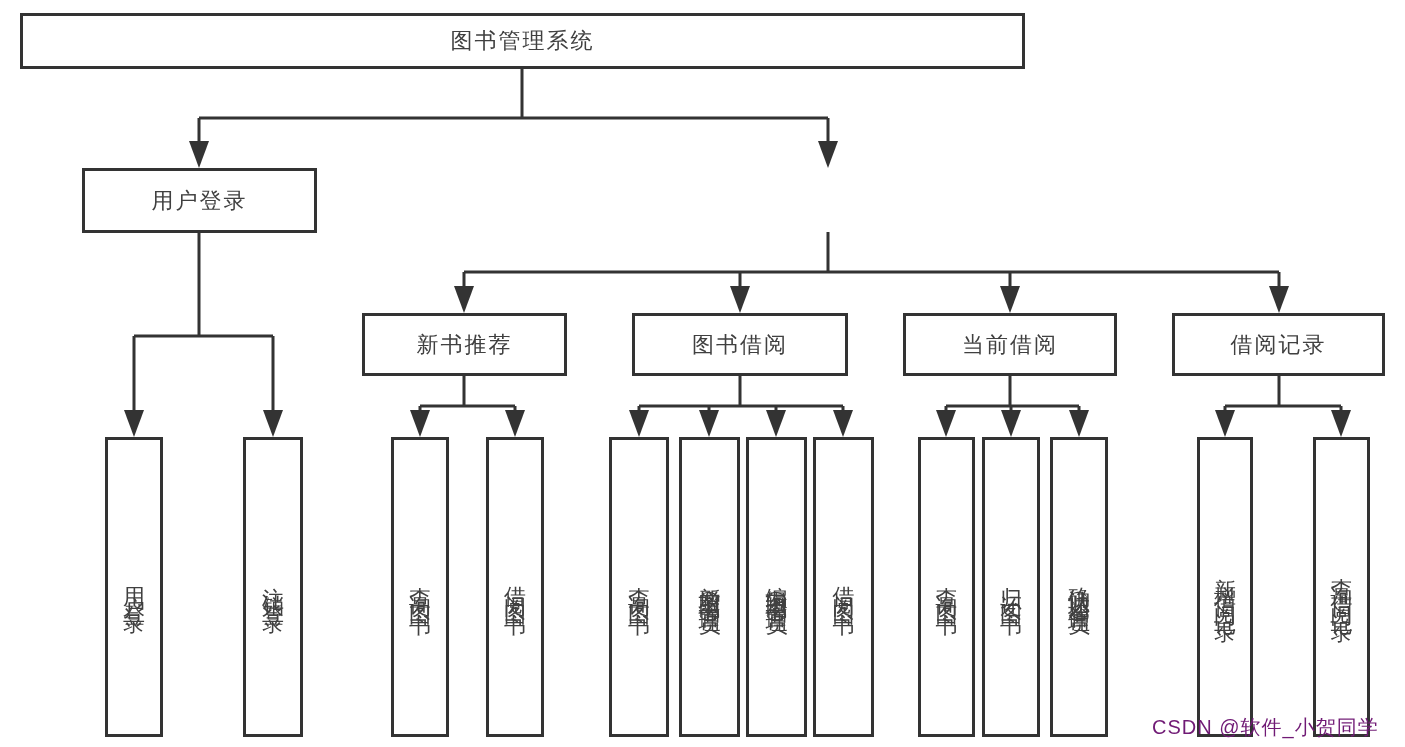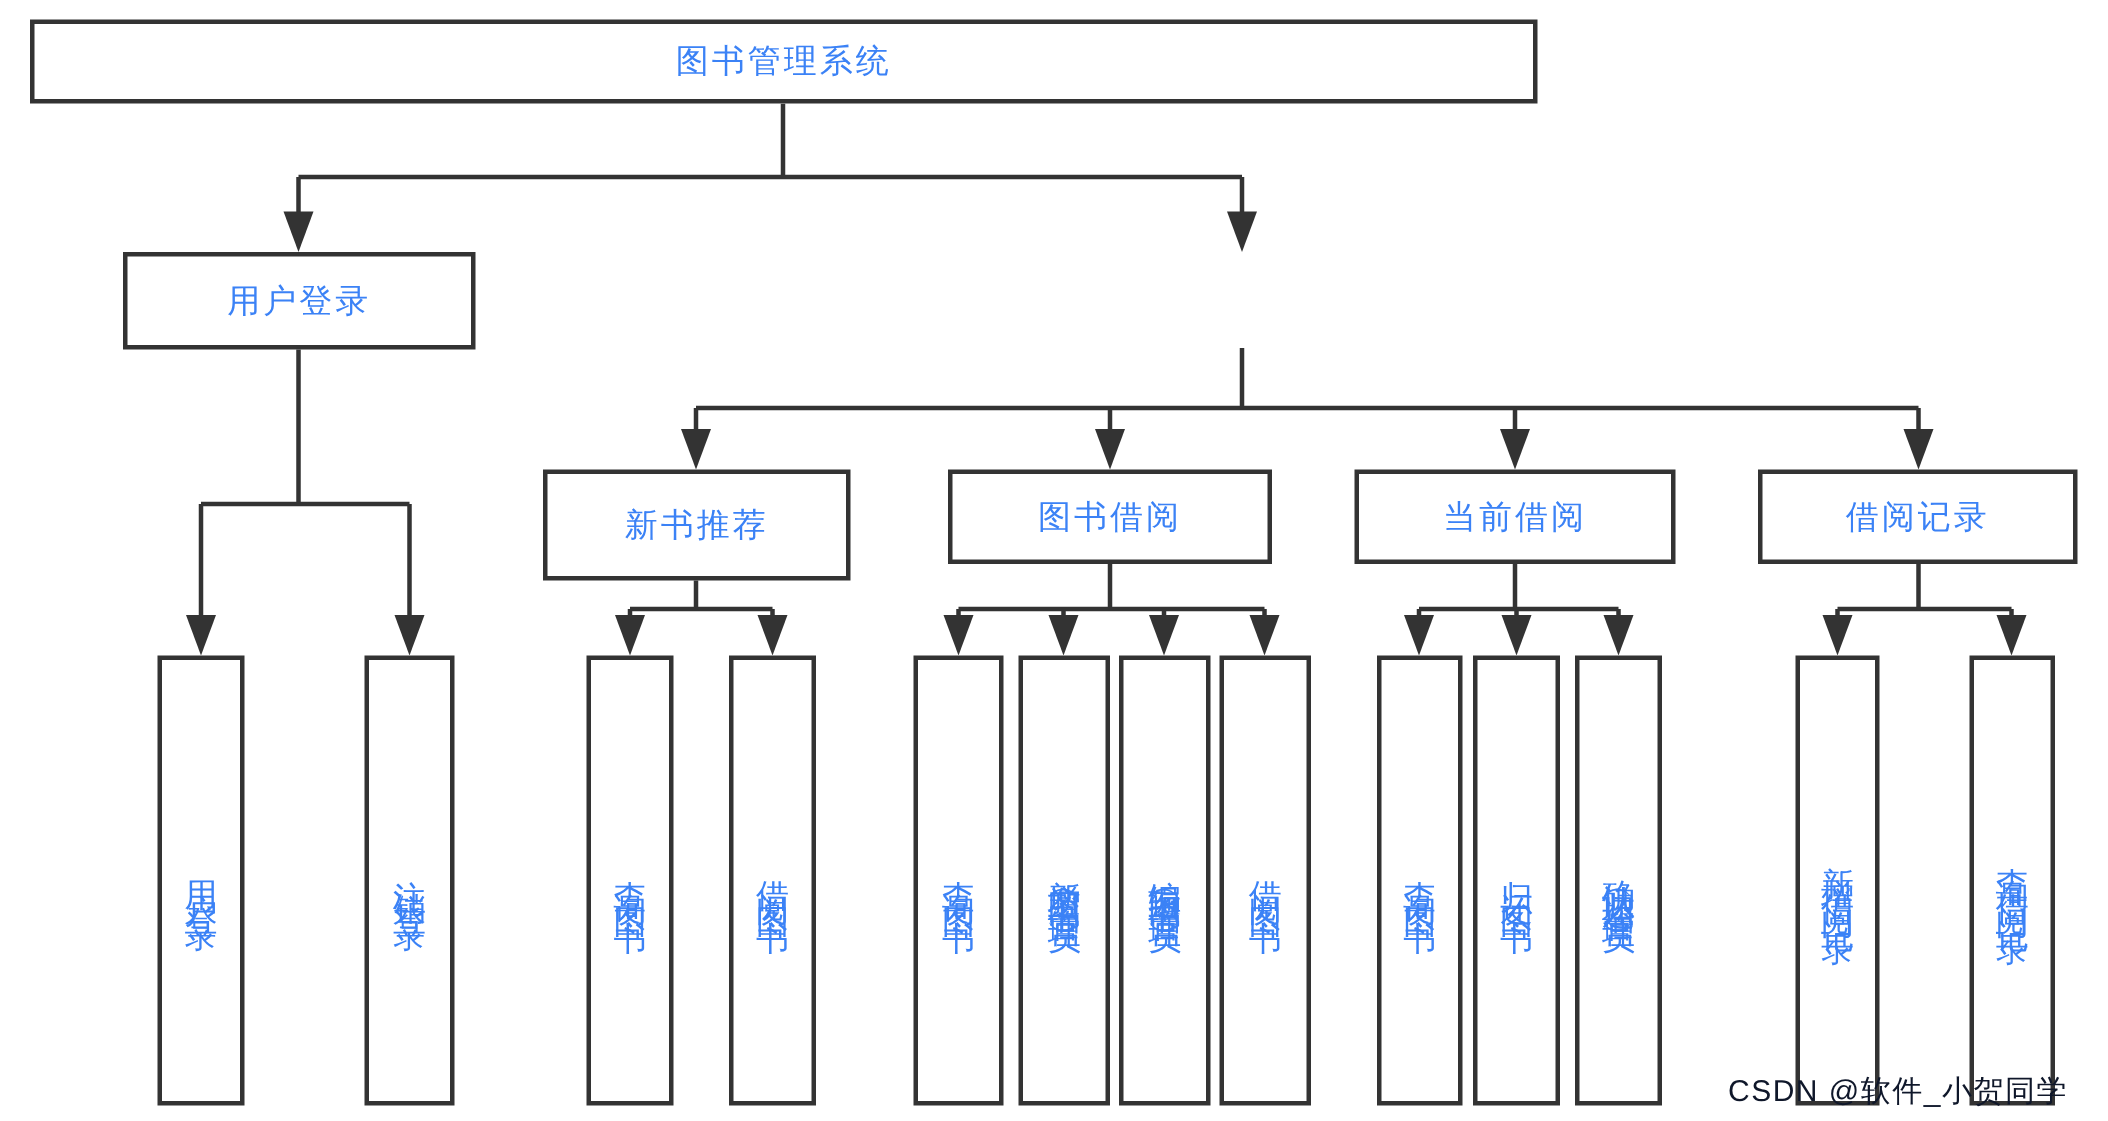--- a/index.html
+++ b/index.html
@@ -4,31 +4,31 @@
 <style>
   html,body{margin:0;padding:0;background:#ffffff;}
   .canvas{
     position:relative;width:1405px;height:747px;background:#ffffff;
     font-family:"Liberation Sans",sans-serif;color:#3d3d3d;overflow:hidden;
   }
   .wires{position:absolute;left:0;top:0;z-index:1;}
   .node{
     position:absolute;box-sizing:border-box;border:3px solid #333333;background:#ffffff;
     display:flex;align-items:center;justify-content:center;
-    font-size:22px;color:#3b82f6;z-index:2;
+    font-size:22px;color:#404040;z-index:2;
   }
   .node .lbl{letter-spacing:2px;white-space:nowrap;}
   .node.v .lbl{
     writing-mode:vertical-rl;text-orientation:mixed;
     letter-spacing:9px;line-height:1;white-space:normal;
   }
   .node.v.tight .lbl{letter-spacing:4px;}
   .watermark{
     position:absolute;left:1152px;top:714px;z-index:3;
-    font-size:20px;color:#0f172a;letter-spacing:1px;white-space:nowrap;
+    font-size:20px;color:#701a75;letter-spacing:1px;white-space:nowrap;
   }
 </style>
 </head>
 <body>
 
 <div class="canvas">
 
   <svg class="wires" width="1405" height="747" viewBox="0 0 1405 747">
     <path fill="none" stroke="#333333" stroke-width="3" d="
       M522,69 V118 M199,118 H828 M199,118 V146 M828,118 V146
@@ -63,21 +63,21 @@
   </svg>
 
   <div class="node" style="left:20px;top:13px;width:1005px;height:56px">
     <span class="lbl">图书管理系统</span>
   </div>
 
   <div class="node" style="left:82px;top:168px;width:235px;height:65px">
     <span class="lbl">用户登录</span>
   </div>
 
-  <div class="node" style="left:362px;top:313px;width:205px;height:74px">
+  <div class="node" style="left:362px;top:313px;width:205px;height:63px">
     <span class="lbl">新书推荐</span>
   </div>
   <div class="node" style="left:903px;top:313px;width:214px;height:63px">
     <span class="lbl">当前借阅</span>
   </div>
   <div class="node" style="left:632px;top:313px;width:216px;height:63px">
     <span class="lbl">图书借阅</span>
   </div>
   <div class="node" style="left:1172px;top:313px;width:213px;height:63px">
     <span class="lbl">借阅记录</span>

